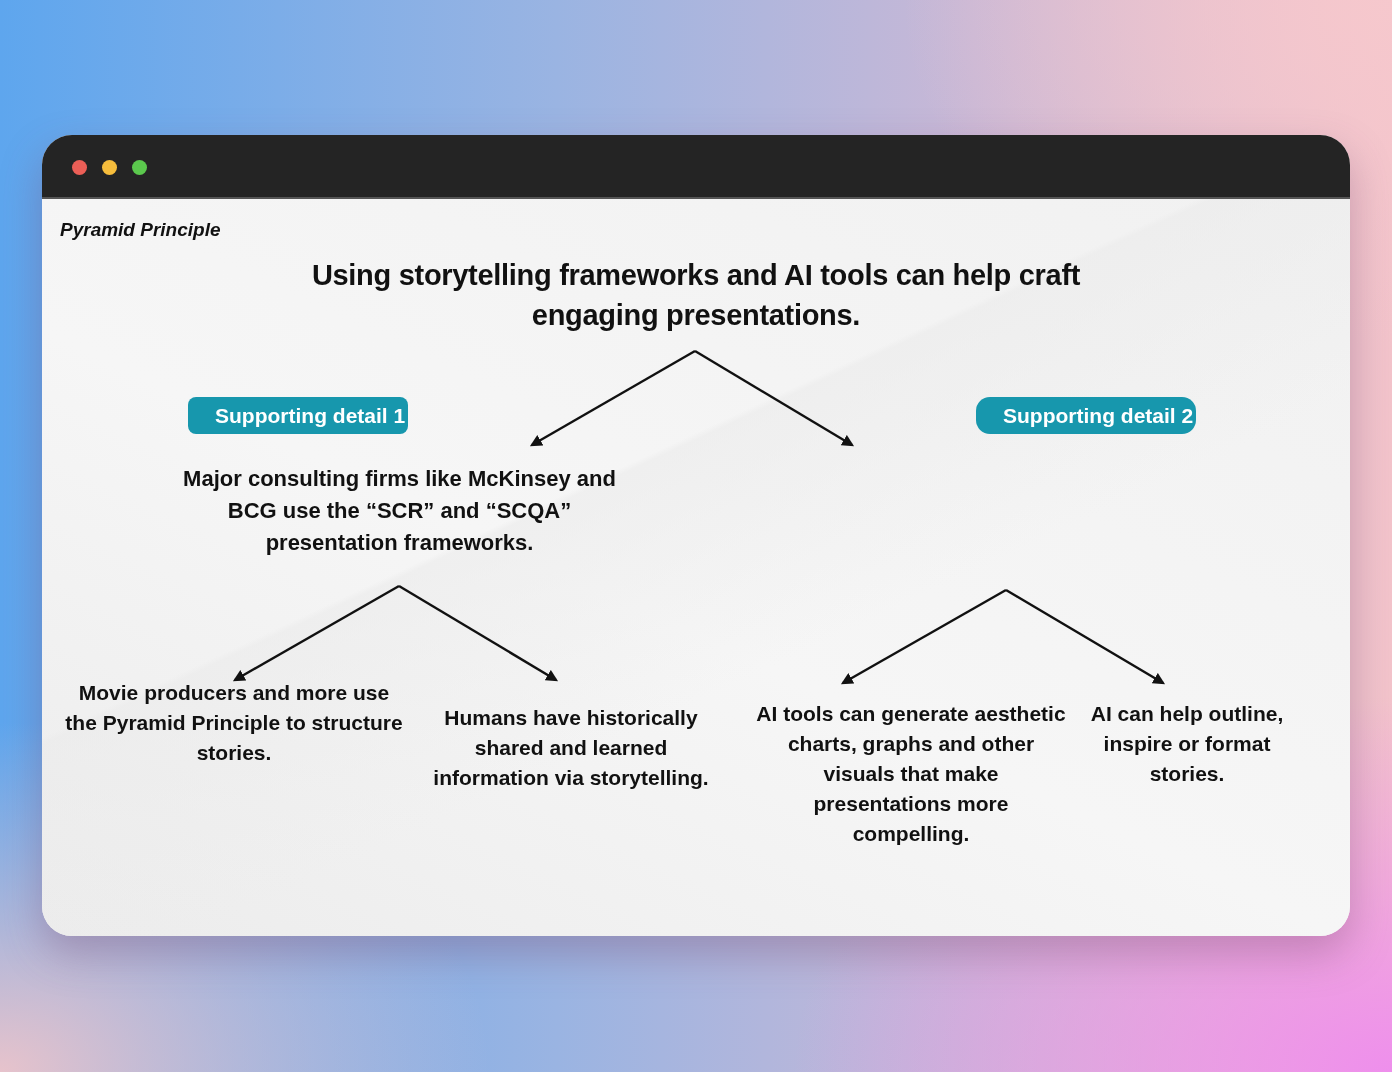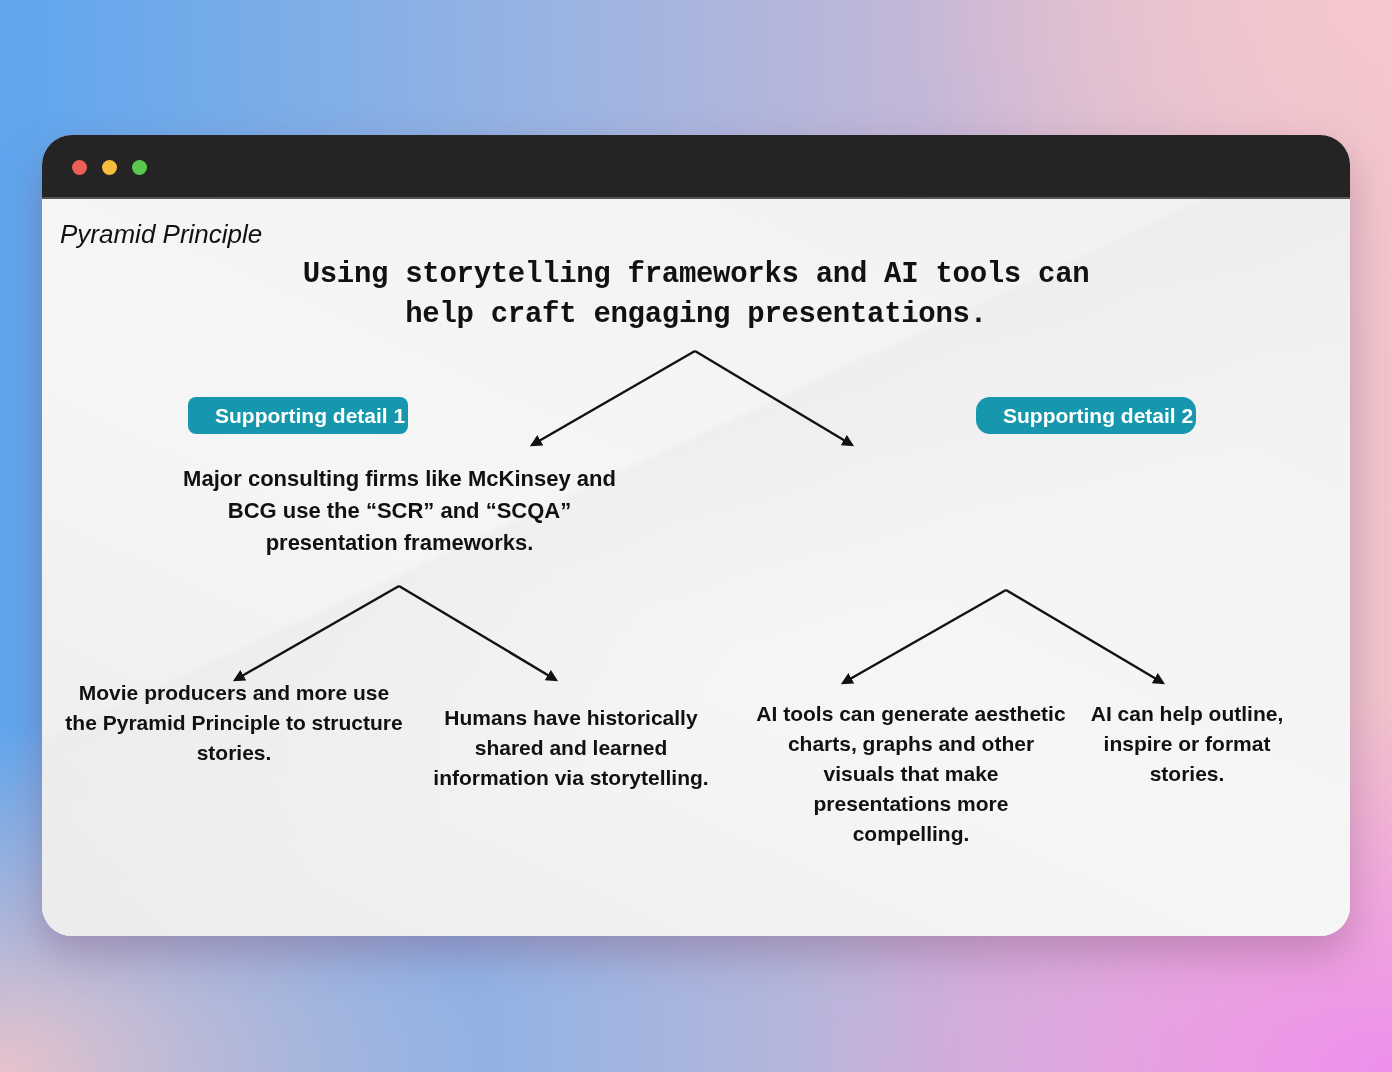--- a/index.html
+++ b/index.html
@@ -32,27 +32,27 @@
     .dot.yellow { left: 60px; background: #f6bd3c; }
     .dot.green { left: 90px; background: #5bc84d; }
     .content {
       position: absolute; left: 0; top: 64px; right: 0; bottom: 0;
       background:
         linear-gradient(155deg, rgba(255,255,255,0) 0%, rgba(255,255,255,0) 40%, rgba(235,235,235,0.6) 40.5%, rgba(255,255,255,0) 60%),
         linear-gradient(25deg, #ececec 0%, #f6f6f6 45%, #f1f1f1 100%);
     }
     .label-tag {
       position: absolute; left: 18px; top: 20px;
-      font-size: 26px; font-weight: normal; font-style: italic;
+      font-size: 19px; font-weight: bold; font-style: italic;
       color: #111;
     }
     .title {
       position: absolute; left: 240px; width: 828px; top: 56px;
       text-align: center;
-      font-family: Liberation Mono, monospace;
+      font-family: Liberation Sans, sans-serif;
       font-weight: bold; font-size: 29px; line-height: 40px;
       color: #111; letter-spacing: -0.3px;
     }
     .pill {
       position: absolute;
       background: #1797ad;
       color: #fff;
       font-weight: bold; font-size: 21px;
       border-radius: 8px;
       height: 37px; line-height: 37px;

